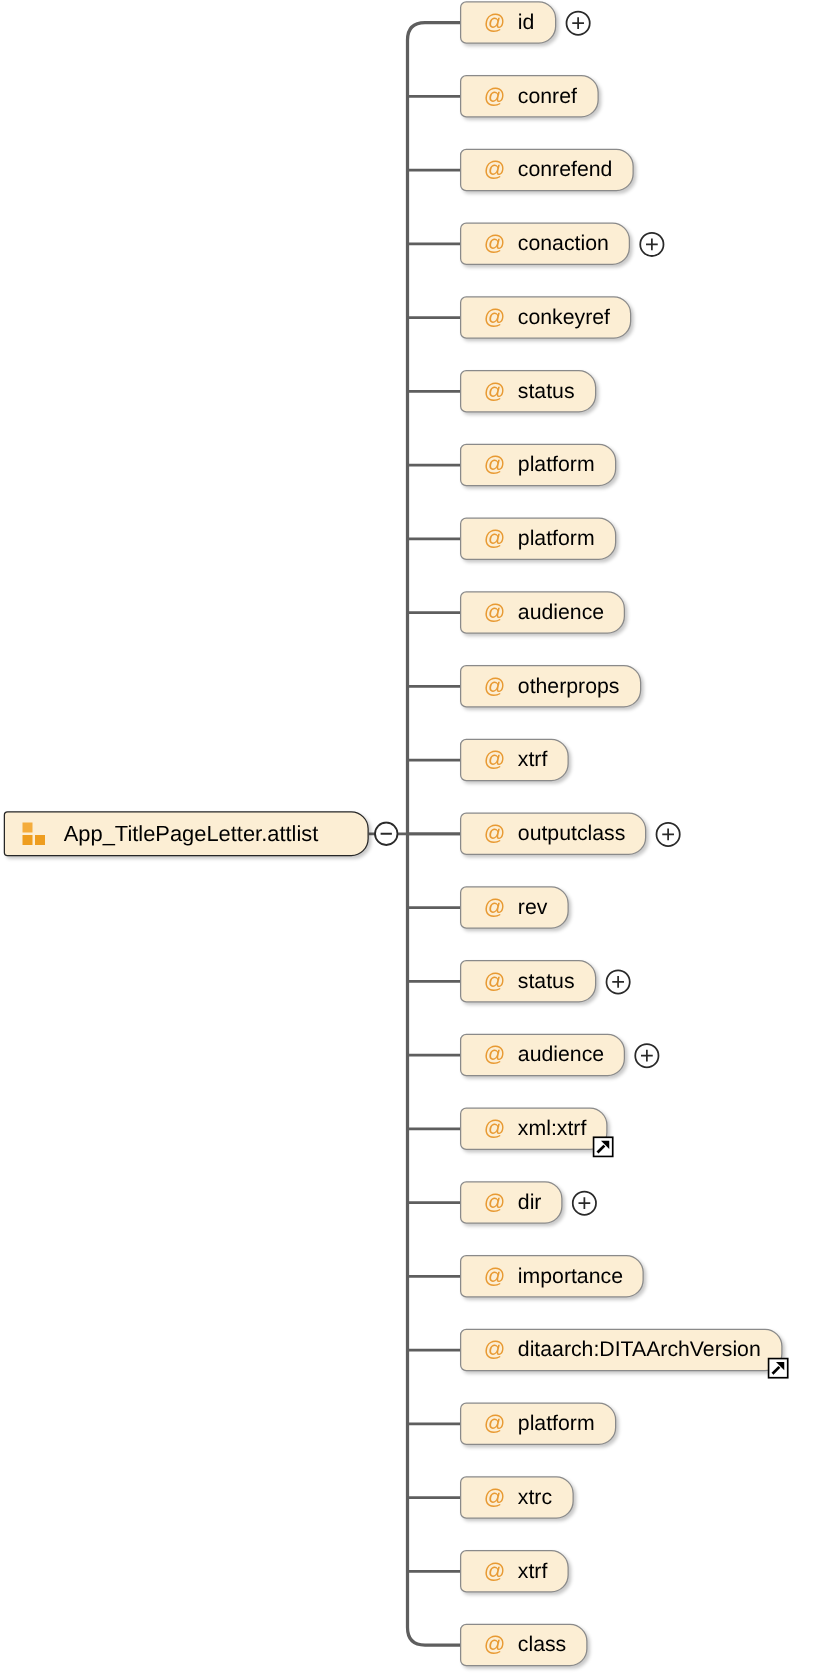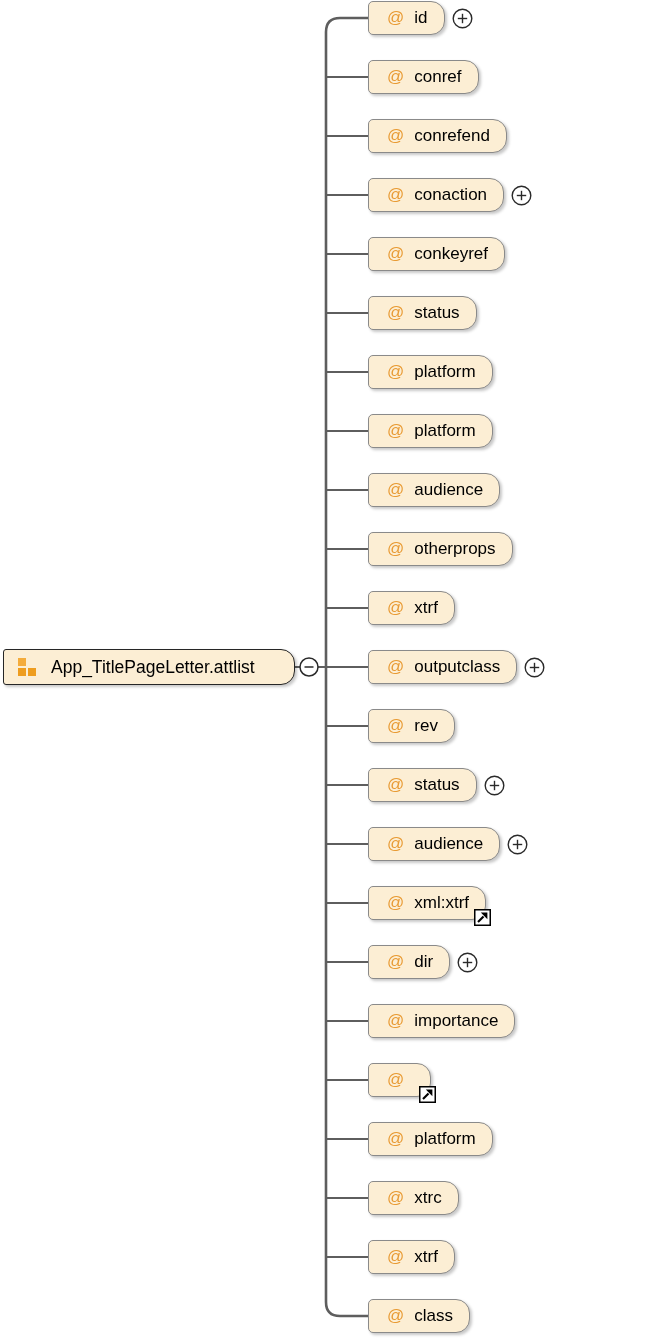--- a/index.html
+++ b/index.html
@@ -297,20 +297,21 @@
       </div>
       <div class="attr-row" style="top: 1004px;">
         <div class="attr-box">
           <span class="at-sign">@</span>
           <span>importance</span>
         </div>
       </div>
       <div class="attr-row" style="top: 1063px;">
         <div class="attr-box">
           <span class="at-sign">@</span>
+          <span>ditaarch:DITAArchVersion</span>
           <span class="link-badge"><svg width="17" height="17" viewBox="0 0 17 17">
   <rect x="0.75" y="0.75" width="15.5" height="15.5" fill="#FFFFFF" stroke="#000000" stroke-width="1.5"></rect>
   <line x1="4" y1="13" x2="9.5" y2="7.5" stroke="#000000" stroke-width="2.2"></line>
   <polygon points="6.8,3.6 13.4,3.6 13.4,10.2" fill="#000000"></polygon>
 </svg></span>
         </div>
       </div>
       <div class="attr-row" style="top: 1122px;">
         <div class="attr-box">
           <span class="at-sign">@</span>

